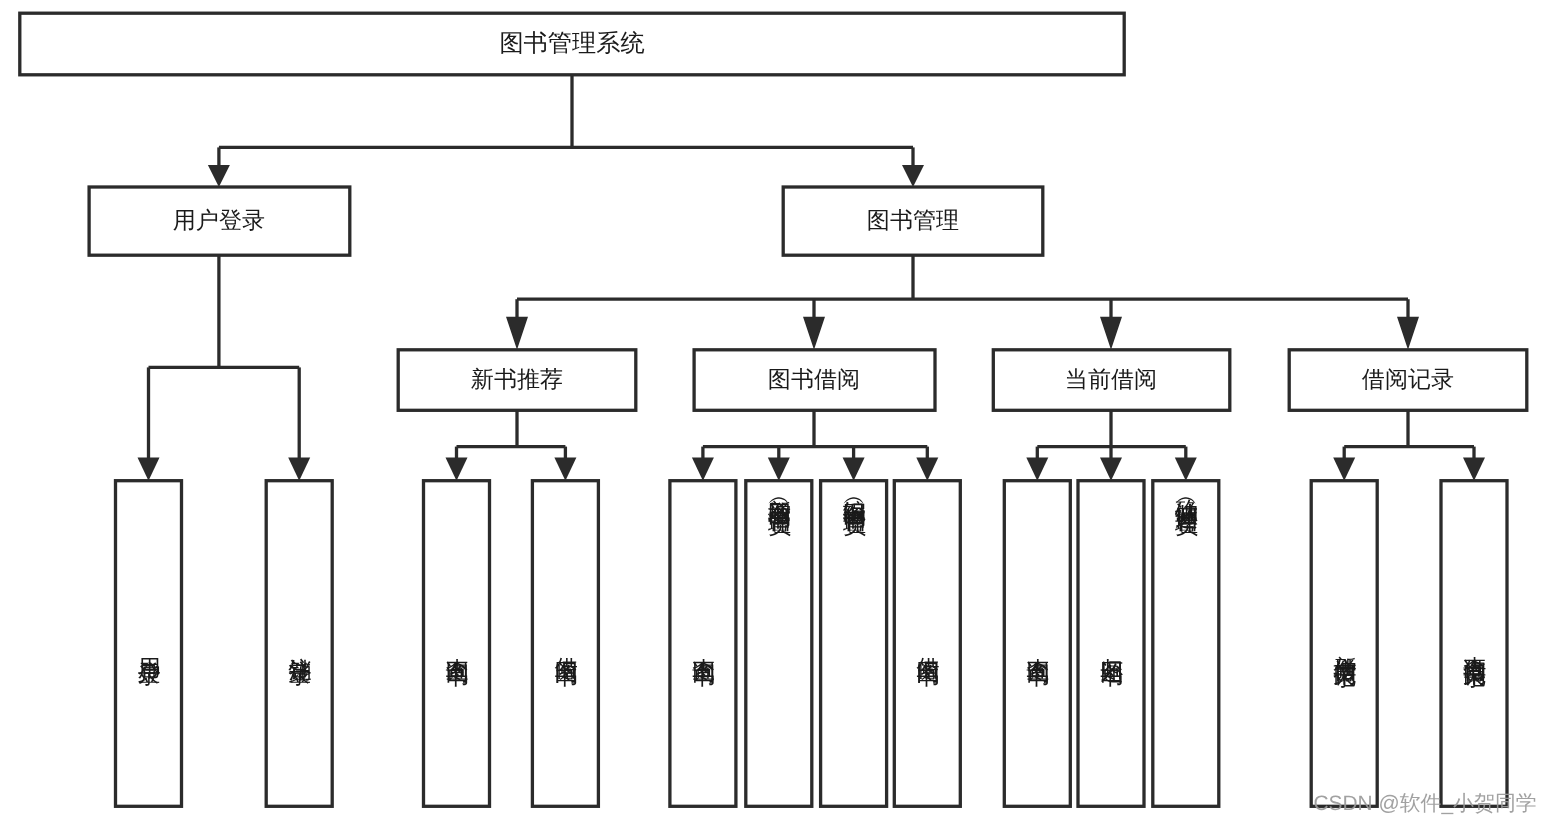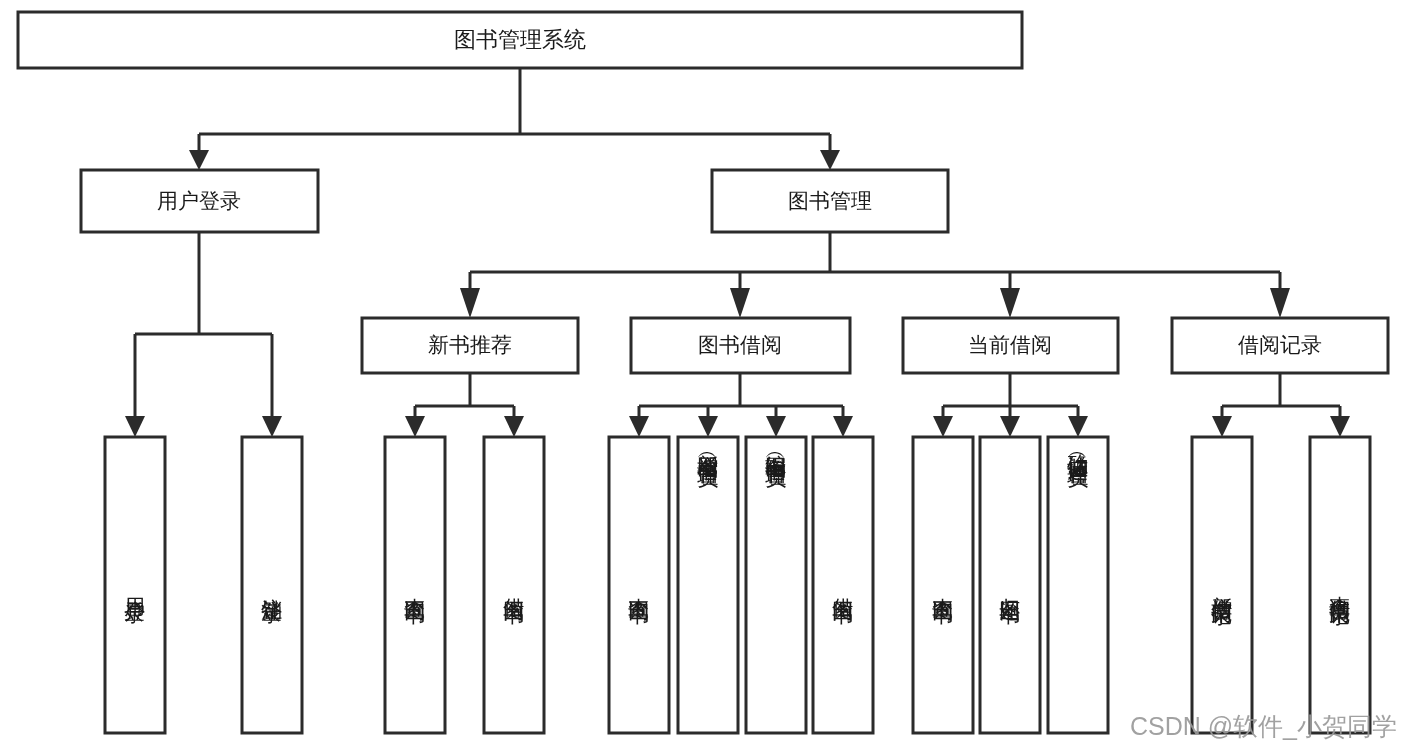--- a/index.html
+++ b/index.html
@@ -66,21 +66,21 @@
     line-height: 1.12;
     letter-spacing: 2px;
     color: #1a1a1a;
     white-space: nowrap;
   }
   #watermark {
     position: absolute;
     right: 8px;
     bottom: 4px;
     font-family: "Liberation Sans", "DejaVu Sans", sans-serif;
-    font-size: 25px;
+    font-size: 19px;
     color: #9a9a9a;
     opacity: 0.92;
     white-space: nowrap;
     pointer-events: none;
   }
 </style>
 </head>
 <body>
 
 <div id="canvas">

